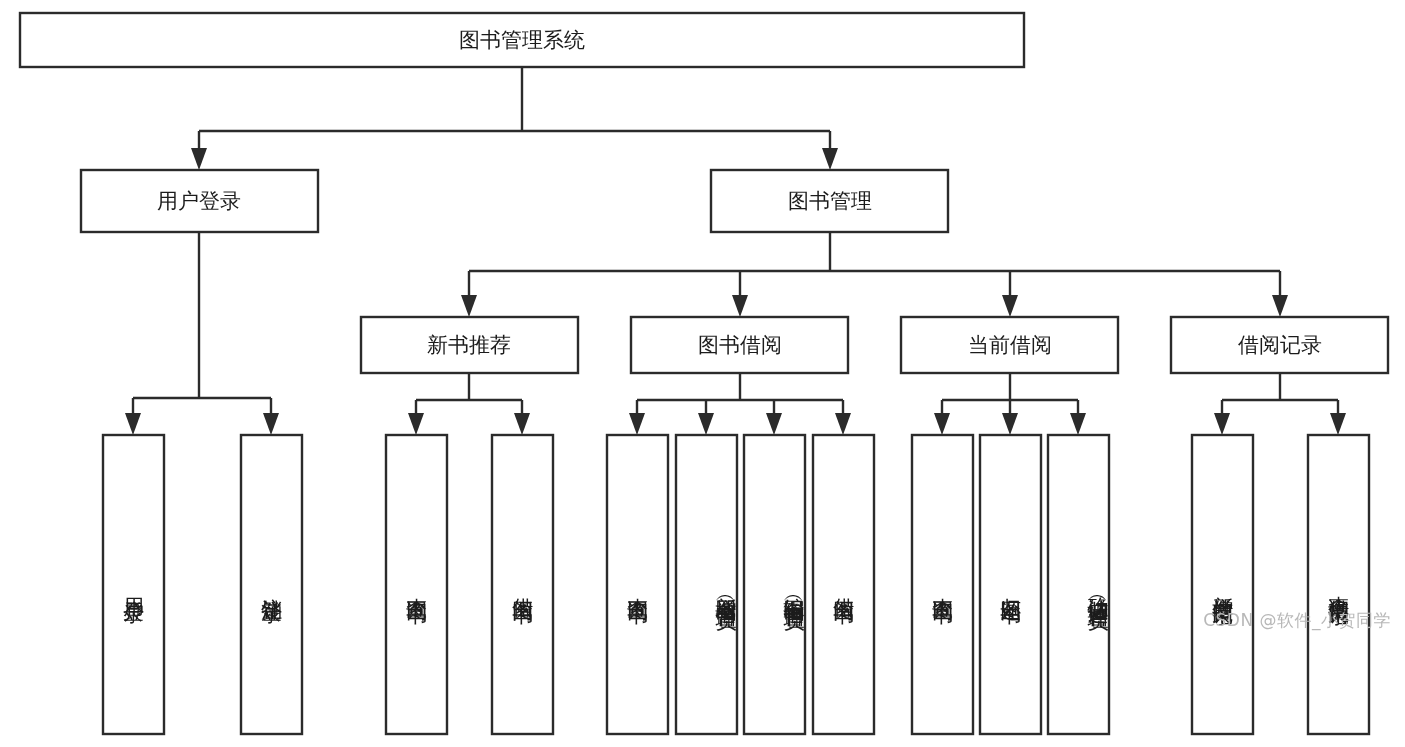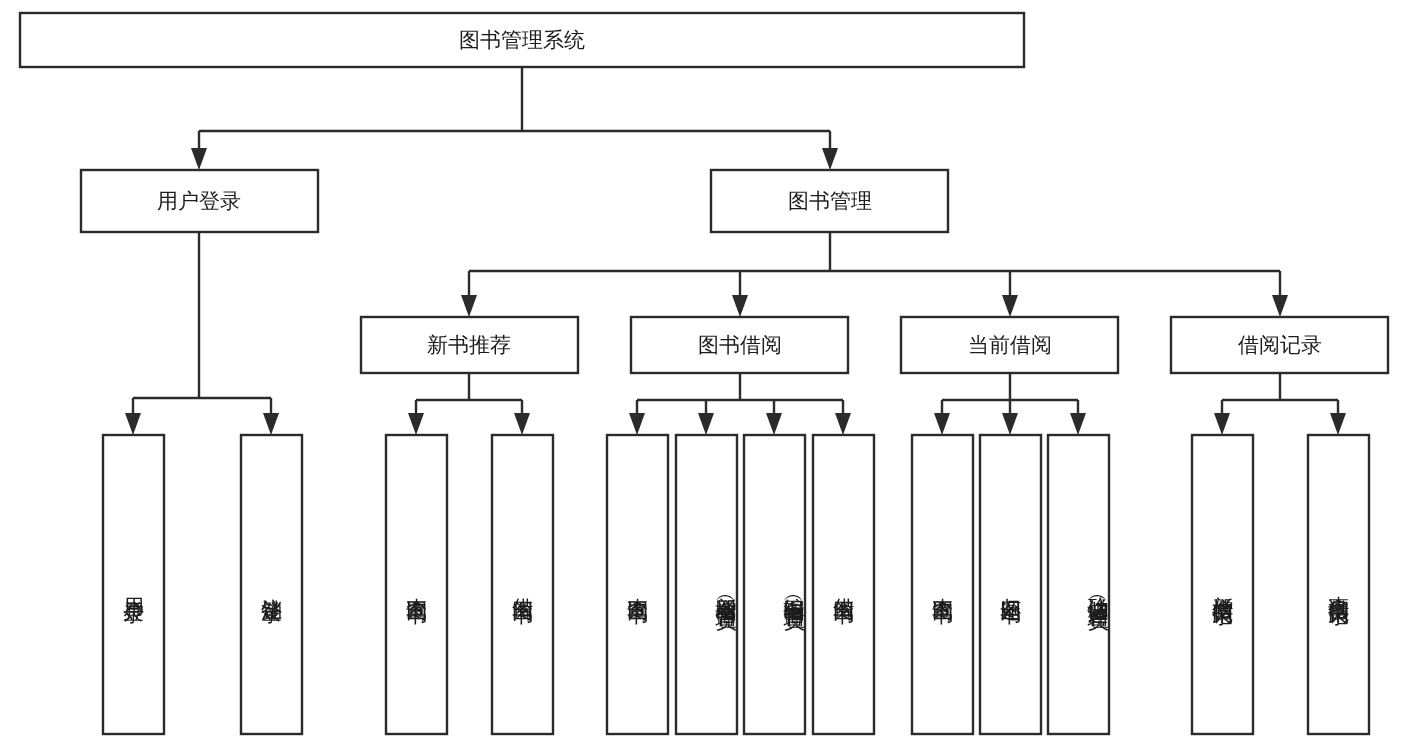--- a/index.html
+++ b/index.html
@@ -214,14 +214,15 @@
   <div class="leaf-label centered" style="left:607px; top:435px; width:61px; height:299px;">查询图书</div>
   <div class="leaf-label" style="left:676px; top:443px; width:61px; height:291px;">新增图书（管理员）</div>
   <div class="leaf-label" style="left:744px; top:443px; width:61px; height:291px;">编辑图书（管理员）</div>
   <div class="leaf-label centered" style="left:813px; top:435px; width:61px; height:299px;">借阅图书</div>
   <div class="leaf-label centered" style="left:912px; top:435px; width:61px; height:299px;">查询图书</div>
   <div class="leaf-label centered" style="left:980px; top:435px; width:61px; height:299px;">归还图书</div>
   <div class="leaf-label" style="left:1048px; top:443px; width:61px; height:291px;">确认归还（管理员）</div>
   <div class="leaf-label centered" style="left:1192px; top:435px; width:61px; height:299px;">新增借阅记录</div>
   <div class="leaf-label centered" style="left:1308px; top:435px; width:61px; height:299px;">查询借阅记录</div>
 
+  <div class="watermark">CSDN @软件_小贺同学</div>
 
 </div>
 
 </body></html>

